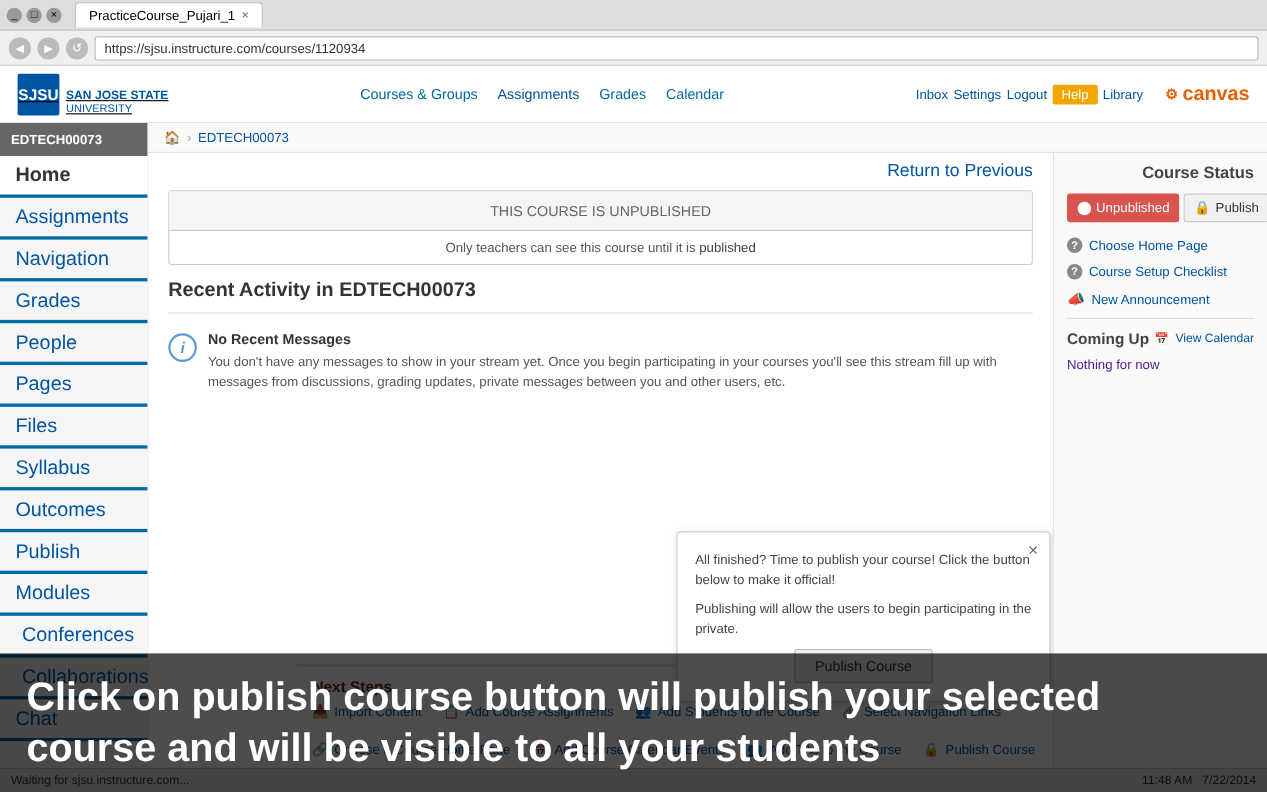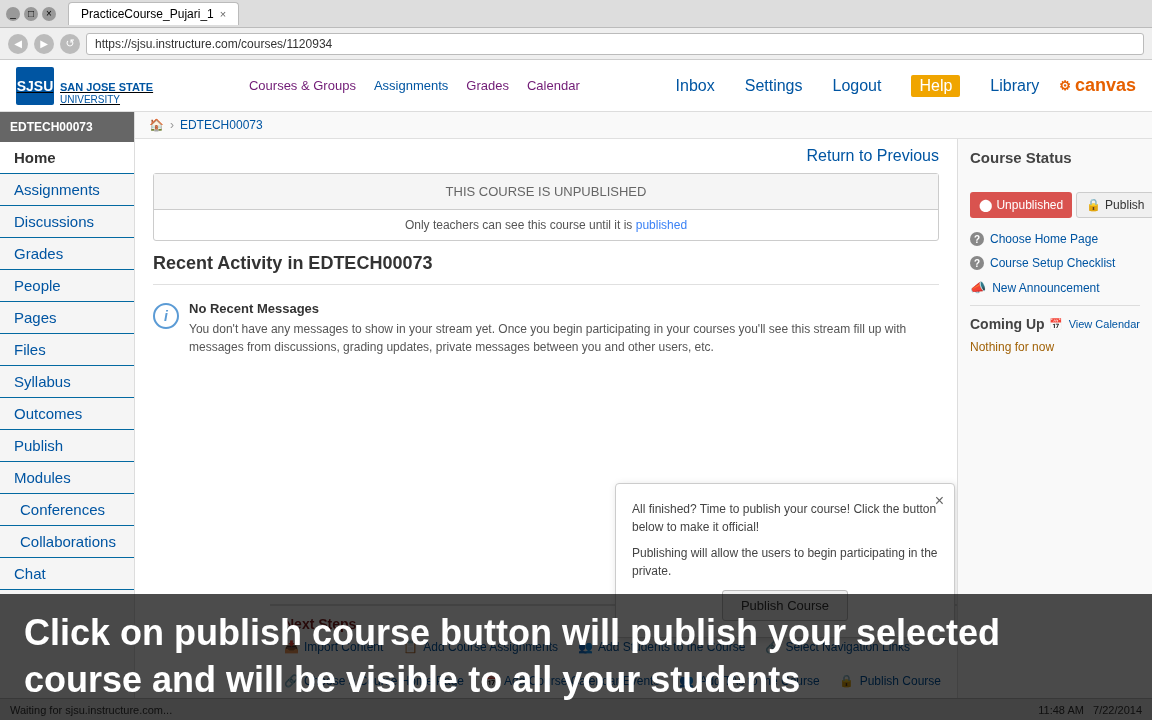--- a/index.html
+++ b/index.html
@@ -14,71 +14,71 @@
     .address-bar-row { background: #efefef; height: 32px; display: flex; align-items: center; padding: 0 8px; gap: 6px; border-bottom: 1px solid #ccc; }
     .address-bar { flex: 1; background: #fff; border: 1px solid #bbb; border-radius: 3px; height: 22px; padding: 0 8px; font-size: 12px; color: #333; display: flex; align-items: center; }
     .nav-btn { width: 20px; height: 20px; background: #bbb; border-radius: 50%; display: flex; align-items: center; justify-content: center; font-size: 10px; color: #fff; cursor: pointer; }
 
     
     .top-nav { background: #fff; height: 52px; display: flex; align-items: center; padding: 0 16px; border-bottom: 1px solid #ddd; justify-content: space-between; }
     .sjsu-logo { display: flex; align-items: flex-end; gap: 6px; text-decoration: underline; }
     .sjsu-text { font-size: 11px; font-weight: bold; color: #0055a2; line-height: 1.1; }
     .sjsu-text .san { font-size: 10px; font-weight: normal; }
     .nav-links { display: flex; align-items: center; gap: 18px; }
-    .nav-link { font-size: 13px; color: #701a75; text-decoration: none; cursor: pointer; }
+    .nav-link { font-size: 13px; color: #0369a1; text-decoration: none; cursor: pointer; }
     .nav-link.active { color: #0055a2; }
-    .top-right-nav { display: flex; align-items: center; gap: 30px; font-size: 16px; color: #333; }
+    .top-right-nav { display: flex; align-items: center; gap: 5px; font-size: 12px; color: #333; }
     .top-right-nav a { color: #0055a2; cursor: pointer; text-decoration: none; }
     .canvas-logo { font-size: 18px; color: #e66000; font-weight: bold; display: flex; align-items: center; gap: 4px; }
 
     
     .main-layout { display: flex; height: calc(720px - 28px - 32px - 52px - 22px); }
 
     
     .sidebar { width: 135px; background: #f5f5f5; border-right: 1px solid #ddd; overflow-y: auto; flex-shrink: 0; }
     .sidebar-course-title { background: #666; color: #fff; padding: 8px 10px; font-size: 12px; font-weight: bold; }
-    .sidebar-item { padding: 7px 14px; font-size: 15px; color: #0055a2; cursor: pointer; border-bottom: 1px solid #0369a1; }
+    .sidebar-item { padding: 7px 14px; font-size: 18px; color: #0055a2; cursor: pointer; border-bottom: 3px solid #0369a1; }
     .sidebar-item.active { background: #fff; font-weight: bold; color: #333; }
 
     
     .breadcrumb-bar { background: #f9f9f9; padding: 6px 14px; border-bottom: 1px solid #e0e0e0; display: flex; align-items: center; gap: 6px; font-size: 12px; color: #666; }
     .breadcrumb-link { color: #0055a2; cursor: pointer; }
     .breadcrumb-sep { color: #999; }
 
     
     .content-area { flex: 1; overflow-y: auto; background: #fff; position: relative; }
     .content-inner { padding: 8px 18px; }
     .return-link { text-align: right; color: #0055a2; font-size: 16px; cursor: pointer; margin-bottom: 8px; }
 
     
     .unpublished-banner { border: 1px solid #ccc; border-radius: 3px; margin-bottom: 10px; }
     .unpublished-header { background: #f5f5f5; text-align: center; padding: 10px; font-size: 13px; color: #666; border-bottom: 1px solid #ccc; }
     .unpublished-body { padding: 8px; text-align: center; font-size: 12px; color: #555; }
-    .unpublished-body a { color: #3b82f6; cursor: pointer; }
+    .unpublished-body a { color: #404040; cursor: pointer; }
 
     
     .section-title { font-size: 18px; color: #333; margin: 12px 0 10px 0; }
     .activity-area { border-top: 1px solid #e0e0e0; padding: 10px 0; }
     .activity-item { display: flex; gap: 10px; padding: 6px 0; }
     .info-icon { width: 26px; height: 26px; border: 2px solid #5b9bd5; border-radius: 50%; color: #5b9bd5; display: flex; align-items: center; justify-content: center; font-size: 14px; font-style: italic; font-weight: bold; flex-shrink: 0; margin-top: 2px; }
     .activity-text .title { font-weight: bold; font-size: 13px; color: #333; margin-bottom: 4px; }
     .activity-text .desc { font-size: 12px; color: #555; line-height: 1.5; }
 
     
     .right-panel { width: 195px; background: #f9f9f9; border-left: 1px solid #ddd; padding: 10px 12px; flex-shrink: 0; }
-    .panel-title { font-size: 15px; color: #444; font-weight: bold; margin-bottom: 26px; text-align: left; }
+    .panel-title { font-size: 15px; color: #444; font-weight: bold; margin-bottom: 10px; text-align: right; }
     .status-buttons { display: flex; gap: 4px; margin-bottom: 14px; }
     .btn-unpublished { background: #d9534f; color: #fff; border: none; border-radius: 3px; padding: 5px 9px; font-size: 12px; cursor: pointer; display: flex; align-items: center; gap: 4px; flex: 1; justify-content: center; }
     .btn-publish { background: #f0f0f0; color: #333; border: 1px solid #ccc; border-radius: 3px; padding: 5px 9px; font-size: 12px; cursor: pointer; display: flex; align-items: center; gap: 4px; flex: 1; justify-content: center; }
     .panel-link { display: flex; align-items: center; gap: 6px; color: #0055a2; font-size: 12px; cursor: pointer; margin-bottom: 10px; }
     .panel-divider { border: none; border-top: 1px solid #ddd; margin: 10px 0; }
     .coming-up-header { display: flex; justify-content: space-between; align-items: center; margin-bottom: 8px; }
     .coming-up-title { font-size: 14px; font-weight: bold; color: #444; }
     .view-cal-link { font-size: 11px; color: #0055a2; cursor: pointer; }
-    .nothing-text { font-size: 12px; color: #a16207; margin-top: 6px; }
+    .nothing-text { font-size: 12px; color: #4c1d95; margin-top: 6px; }
 
     
     .next-steps-bar { background: #fff; border-top: 2px solid #ddd; padding: 10px 14px; position: absolute; bottom: 0; left: 135px; right: 0; }
     .next-steps-title { font-size: 14px; font-weight: bold; color: #7f1d1d; margin-bottom: 8px; }
     .next-steps-links { display: flex; flex-direction: column; gap: 3px; }
     .next-steps-link { color: #0055a2; font-size: 12px; cursor: pointer; display: flex; align-items: center; gap: 5px; }
 
     
     .publish-popup { position: absolute; bottom: 60px; left: 480px; width: 340px; background: #fff; border: 1px solid #ccc; border-radius: 4px; box-shadow: 2px 2px 8px rgba(0,0,0,0.15); padding: 16px; z-index: 10; }
     .popup-close { position: absolute; top: 8px; right: 10px; cursor: pointer; font-size: 16px; color: #666; }
@@ -151,21 +151,21 @@
     </div>
   </div>
 </div>
 
 <div class="main-layout">
 
   <div class="sidebar">
     <div class="sidebar-course-title">EDTECH00073</div>
     <div class="sidebar-item active">Home</div>
     <div class="sidebar-item">Assignments</div>
-    <div class="sidebar-item">Discussions</div>
+    <div class="sidebar-item">Navigation</div>
     <div class="sidebar-item">Grades</div>
     <div class="sidebar-item">People</div>
     <div class="sidebar-item">Pages</div>
     <div class="sidebar-item">Files</div>
     <div class="sidebar-item">Syllabus</div>
     <div class="sidebar-item">Outcomes</div>
     <div class="sidebar-item">Publish</div>
     <div class="sidebar-item">Modules</div>
     <div class="sidebar-item" style="padding-left:20px;">Conferences</div>
     <div class="sidebar-item" style="padding-left:20px;">Collaborations</div>

